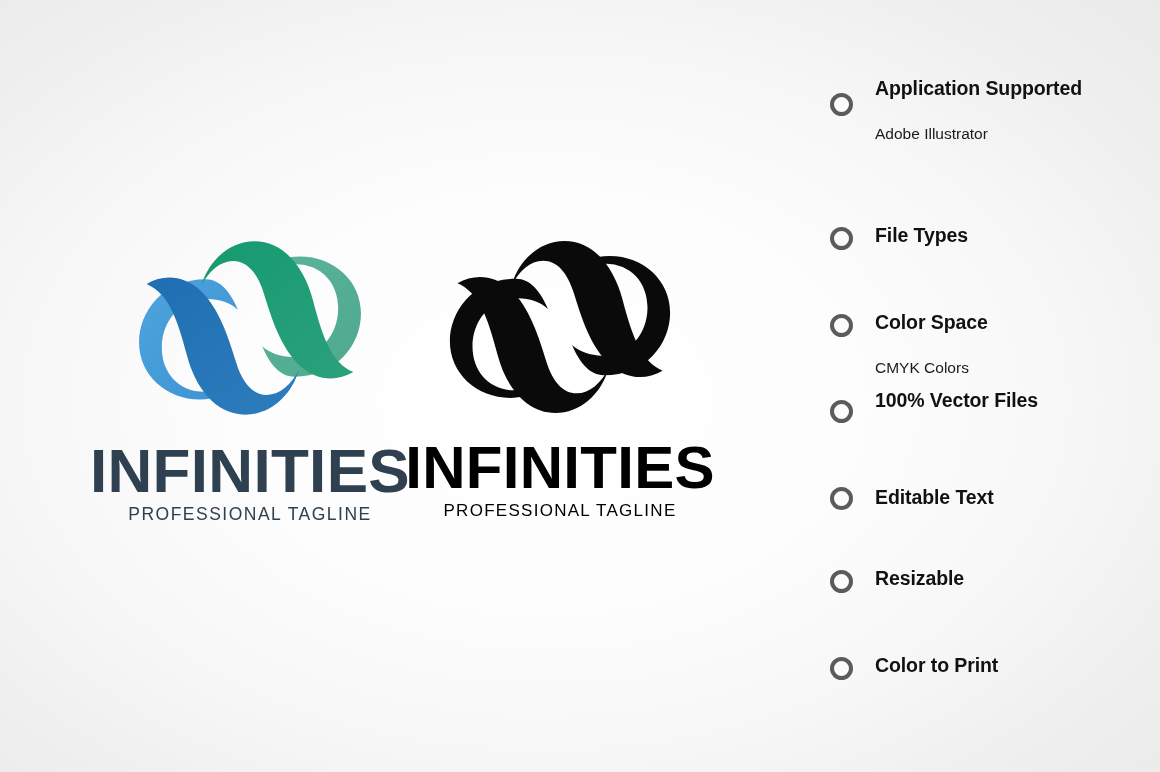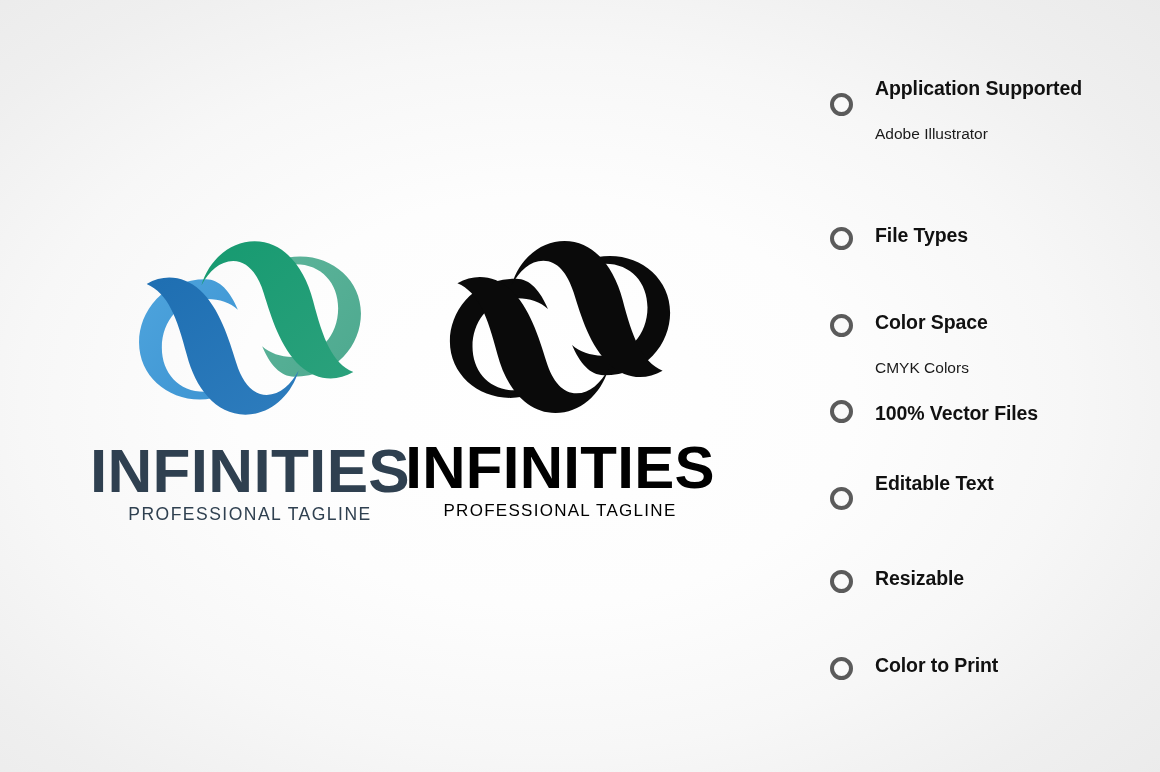--- a/index.html
+++ b/index.html
@@ -260,29 +260,29 @@
     <div class="tl-item" style="top: 265px;">
       <div class="tl-dot" style="top: 49px;"></div>
       <div class="tl-text" style="top: 47px;">
         <div class="tl-title">Color Space</div>
         <div class="tl-sub">CMYK Colors</div>
       </div>
     </div>
 
     <div class="tl-item" style="top: 351px;">
       <div class="tl-dot" style="top: 49px;"></div>
-      <div class="tl-text" style="top: 52px;">
+      <div class="tl-text" style="top: 39px;">
         <div class="tl-title">100% Vector Files</div>
 
       </div>
     </div>
 
     <div class="tl-item" style="top: 438px;">
       <div class="tl-dot" style="top: 49px;"></div>
-      <div class="tl-text" style="top: 35px;">
+      <div class="tl-text" style="top: 49px;">
         <div class="tl-title">Editable Text</div>
 
       </div>
     </div>
 
     <div class="tl-item" style="top: 521px;">
       <div class="tl-dot" style="top: 49px;"></div>
       <div class="tl-text" style="top: 47px;">
         <div class="tl-title">Resizable</div>
 

